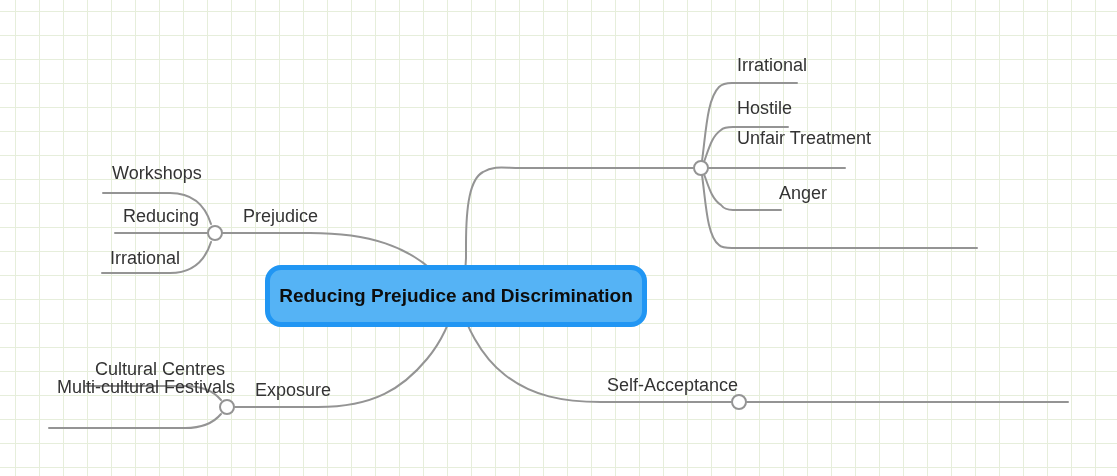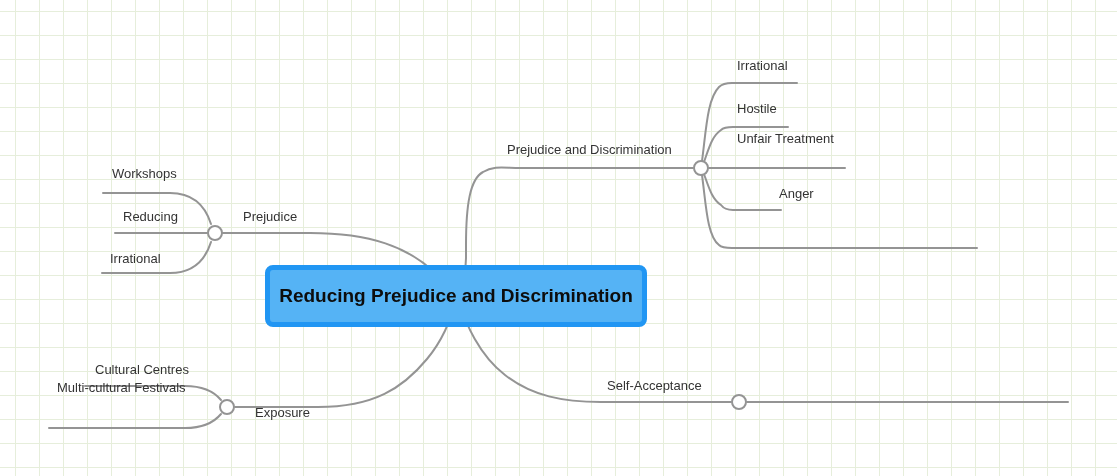--- a/index.html
+++ b/index.html
@@ -24,31 +24,31 @@
     background-position:15px 11px;
     position:relative;
   }
   .canvas{position:absolute;inset:0;}
   svg.edges{position:absolute;left:0;top:0;}
   svg.edges path{fill:none;stroke:var(--edge);stroke-width:2;stroke-linecap:round;}
   svg.edges circle{fill:var(--junction-fill);stroke:var(--edge);stroke-width:2;}
   .lbl{
     position:absolute;
     white-space:nowrap;
-    font-size:13px;
+    font-size:18px;
     line-height:15px;
     color:var(--label-color);
     cursor:default;
   }
   .root-node{
     position:absolute;
     left:265px;top:265px;width:382px;height:62px;
     background:var(--root-fill);
     border:5px solid var(--root-border);
-    border-radius:8px;
+    border-radius:16px;
     display:flex;align-items:center;justify-content:center;
   }
   .root-node .root-label{
     font-size:19px;font-weight:bold;color:var(--root-text);white-space:nowrap;
   }
 </style>
 </head>
 <body>
 
 <div class="canvas">
@@ -78,29 +78,28 @@
     <circle cx="701" cy="168" r="7"></circle>
     <circle cx="227" cy="407" r="7"></circle>
     <circle cx="739" cy="402" r="7"></circle>
   </svg>
 
   <div class="lbl" style="left:112px;top:166px">Workshops</div>
   <div class="lbl" style="left:123px;top:209px">Reducing</div>
   <div class="lbl" style="left:110px;top:251px">Irrational</div>
   <div class="lbl" style="left:243px;top:209px">Prejudice</div>
 
-  <div class="lbl" style="left:507px;top:142px">Prejudice and Discrimination</div>
   <div class="lbl" style="left:737px;top:58px">Irrational</div>
   <div class="lbl" style="left:737px;top:101px">Hostile</div>
   <div class="lbl" style="left:737px;top:131px">Unfair Treatment</div>
   <div class="lbl" style="left:779px;top:186px">Anger</div>
 
   <div class="lbl" style="left:95px;top:362px">Cultural Centres</div>
   <div class="lbl" style="left:57px;top:380px">Multi-cultural Festivals</div>
-  <div class="lbl" style="left:255px;top:405px">Exposure</div>
+  <div class="lbl" style="left:255px;top:383px">Exposure</div>
 
   <div class="lbl" style="left:607px;top:378px">Self-Acceptance</div>
 
   <div class="root-node">
     <span class="root-label">Reducing Prejudice and Discrimination</span>
   </div>
 
 </div>
 
 </body></html>

